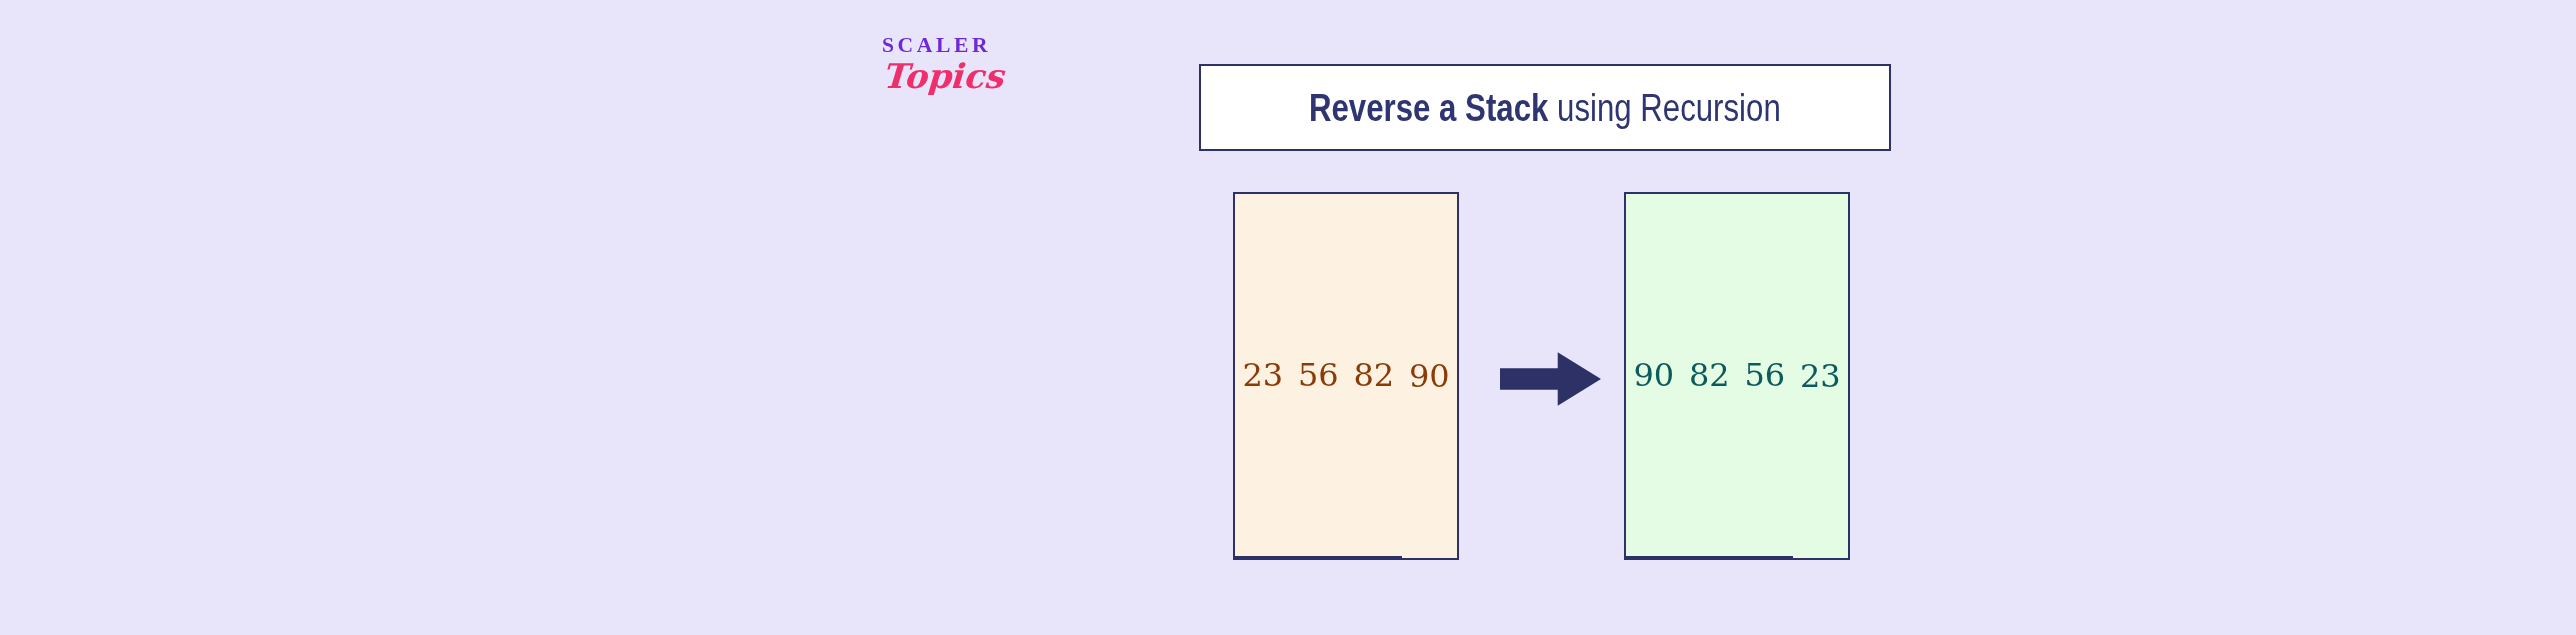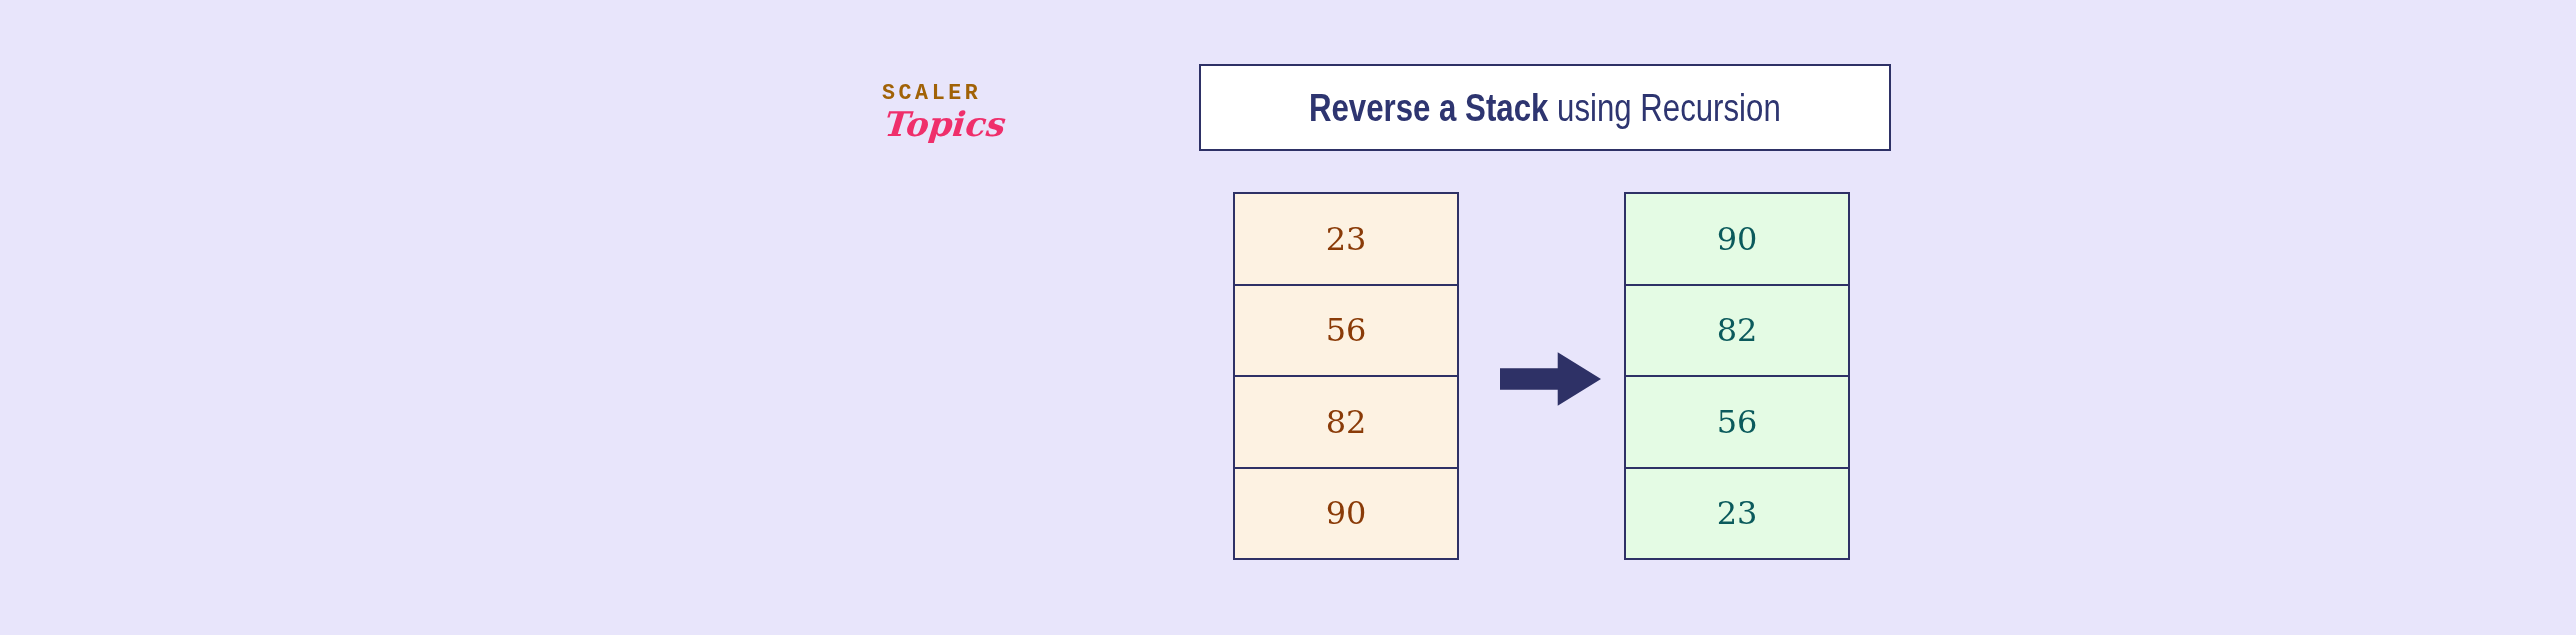--- a/index.html
+++ b/index.html
@@ -27,28 +27,27 @@
   
   #brand-logo {
     position: absolute;
     left: 882px;
     top: 35px;
     width: 155px;
     height: 93px;
     user-select: none;
   }
   #brand-wordmark {
-    font-family: Liberation Mono, monospace;
+    font-family: Liberation Serif, serif;
     font-weight: 700;
     font-size: 21.6px;
     letter-spacing: 3.6px;
-    color: #a16207;
+    color: #6d28d9;
     line-height: 1;
     white-space: nowrap;
-    margin-top: 48px;
   }
   #brand-script {
     font-family: "DejaVu Serif", serif;
     font-style: italic;
     font-weight: 700;
     font-size: 34px;
     color: #ef2f6b;
     line-height: 1;
     margin-top: 2.1px;
     margin-left: 3.1px;
@@ -89,21 +88,21 @@
 
   
   .stack {
     position: absolute;
     top: 192px;
     width: 226px;
     height: 368px;
     box-sizing: border-box;
     border: 2.6px solid #2e3166;
     display: flex;
-    flex-direction: column;
+    flex-direction: row;
   }
   .stack::after {
     
     content: "";
     position: absolute;
     left: 8.2px;
     top: 10.8px;
     width: 226px;
     height: 368px;
     background: #2e3166;

